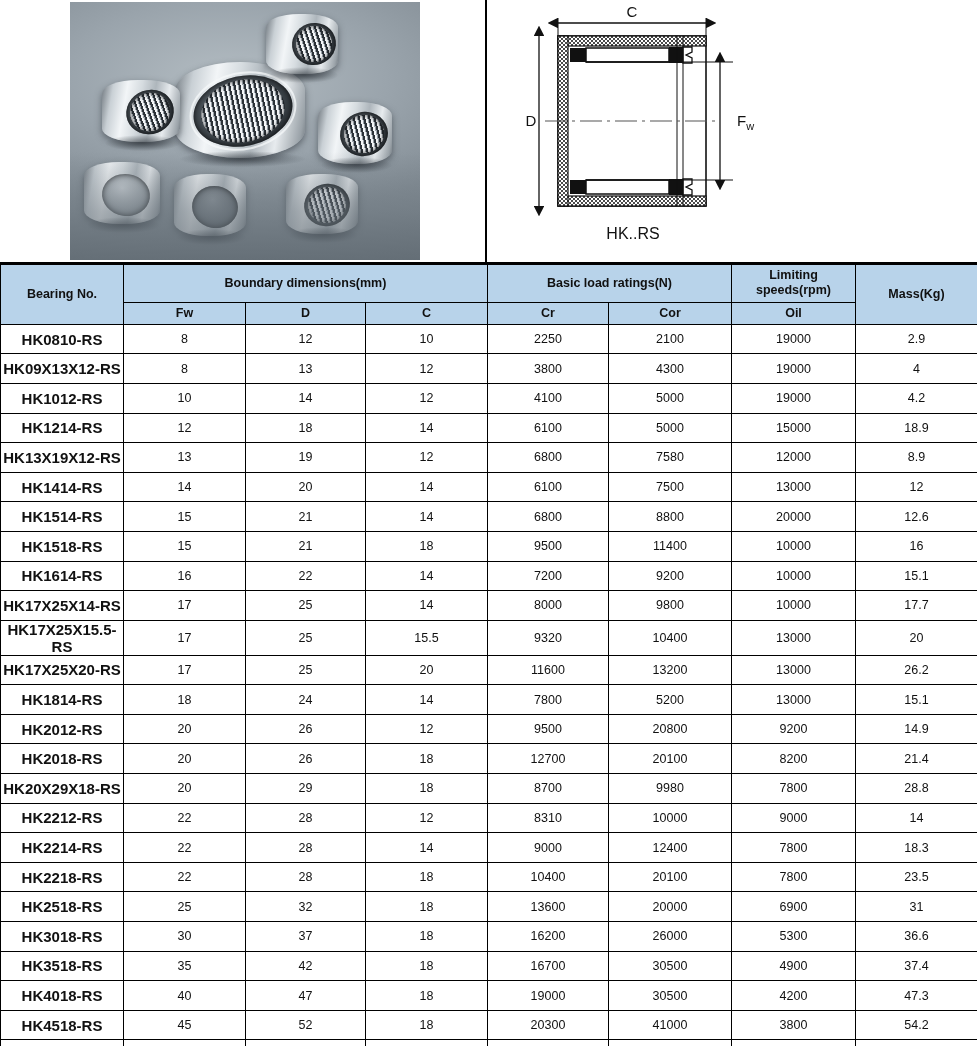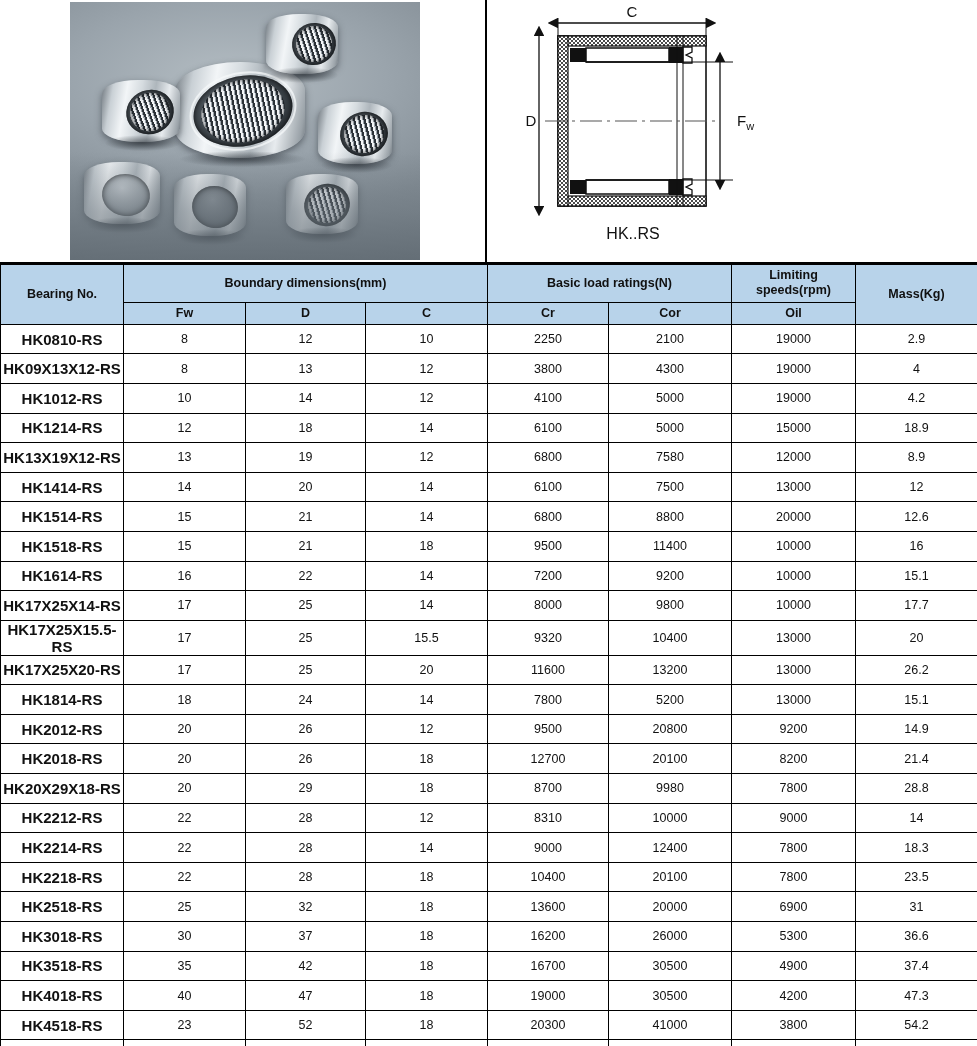--- a/index.html
+++ b/index.html
@@ -519,21 +519,21 @@
             <td>40</td>
             <td>47</td>
             <td>18</td>
             <td>19000</td>
             <td>30500</td>
             <td>4200</td>
             <td>47.3</td>
           </tr>
           <tr>
             <td class="name">HK4518-RS</td>
-            <td>23</td>
+            <td>45</td>
             <td>52</td>
             <td>18</td>
             <td>20300</td>
             <td>41000</td>
             <td>3800</td>
             <td>54.2</td>
           </tr>
           <tr>
             <td class="name">HK5022-RS</td>
             <td>50</td>

